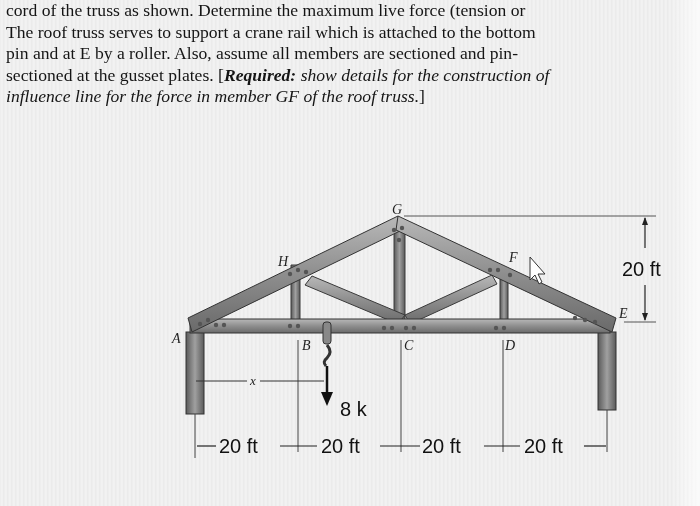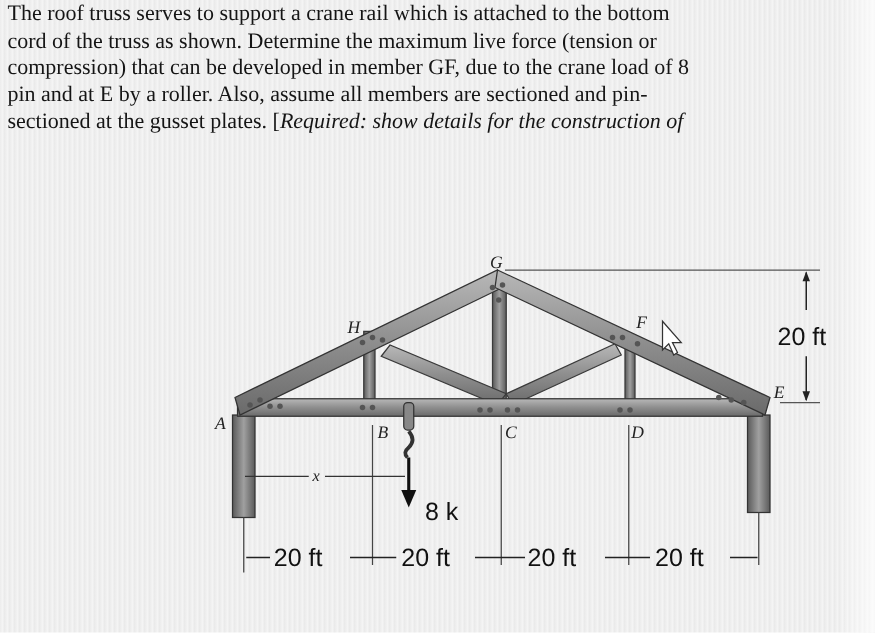--- a/index.html
+++ b/index.html
@@ -8,40 +8,40 @@
     background: repeating-linear-gradient(90deg, #ececec 0px, #f4f4f4 2px, #e8e8e8 4px);
     position: relative;
     font-family: "Liberation Serif", serif;
     color: #151515;
   }
   .problem {
     position: absolute; left: 6px; top: 0px; width: 690px;
     font-size: 17.6px; line-height: 21.6px;
   }
   .problem .line { white-space: nowrap; display: block; }
-  .problem .req-bold { font-weight: normal; font-style: italic; }
+  .problem .req-bold { font-weight: bold; font-style: italic; }
   .problem .italic { font-style: italic; }
   svg.diagram { position: absolute; left: 0; top: 0; }
   .lbl { font-family: "Liberation Serif", serif; font-style: italic; font-size: 14px; fill: #222; }
   .dim { font-family: "Liberation Sans", sans-serif; font-size: 20px; fill: #111; }
   .vig {
     position: absolute; right: 0; top: 0; width: 30px; height: 506px;
     background: linear-gradient(90deg, rgba(255,255,255,0), rgba(255,255,255,0.7));
     pointer-events: none;
   }
 </style>
 </head>
 <body>
 
 <div class="problem">
+  <span class="line">cord of the truss as shown. Determine the maximum live force (tension or</span>
   <span class="line">The roof truss serves to support a crane rail which is attached to the bottom</span>
-  <span class="line">cord of the truss as shown. Determine the maximum live force (tension or</span>
-  <span class="line">compression) that can be developed in member GF, due to the crane load of 8</span>
   <span class="line">pin and at E by a roller. Also, assume all members are sectioned and pin-</span>
   <span class="line"><span>sectioned at the gusset plates.  [</span><span class="req-bold">Required:</span><span class="italic"> show details for the construction of</span></span>
+  <span class="line"><span class="italic">influence line for the force in member GF of the roof truss.</span><span>]</span></span>
 </div>
 
 <svg class="diagram" width="700" height="506" viewBox="0 0 700 506">
   <defs>
     <linearGradient id="mem" x1="0" y1="0" x2="0" y2="1">
       <stop offset="0" stop-color="#b8b8b8"></stop>
       <stop offset="0.5" stop-color="#8e8e8e"></stop>
       <stop offset="1" stop-color="#6a6a6a"></stop>
     </linearGradient>
     <linearGradient id="col" x1="0" y1="0" x2="1" y2="0">

